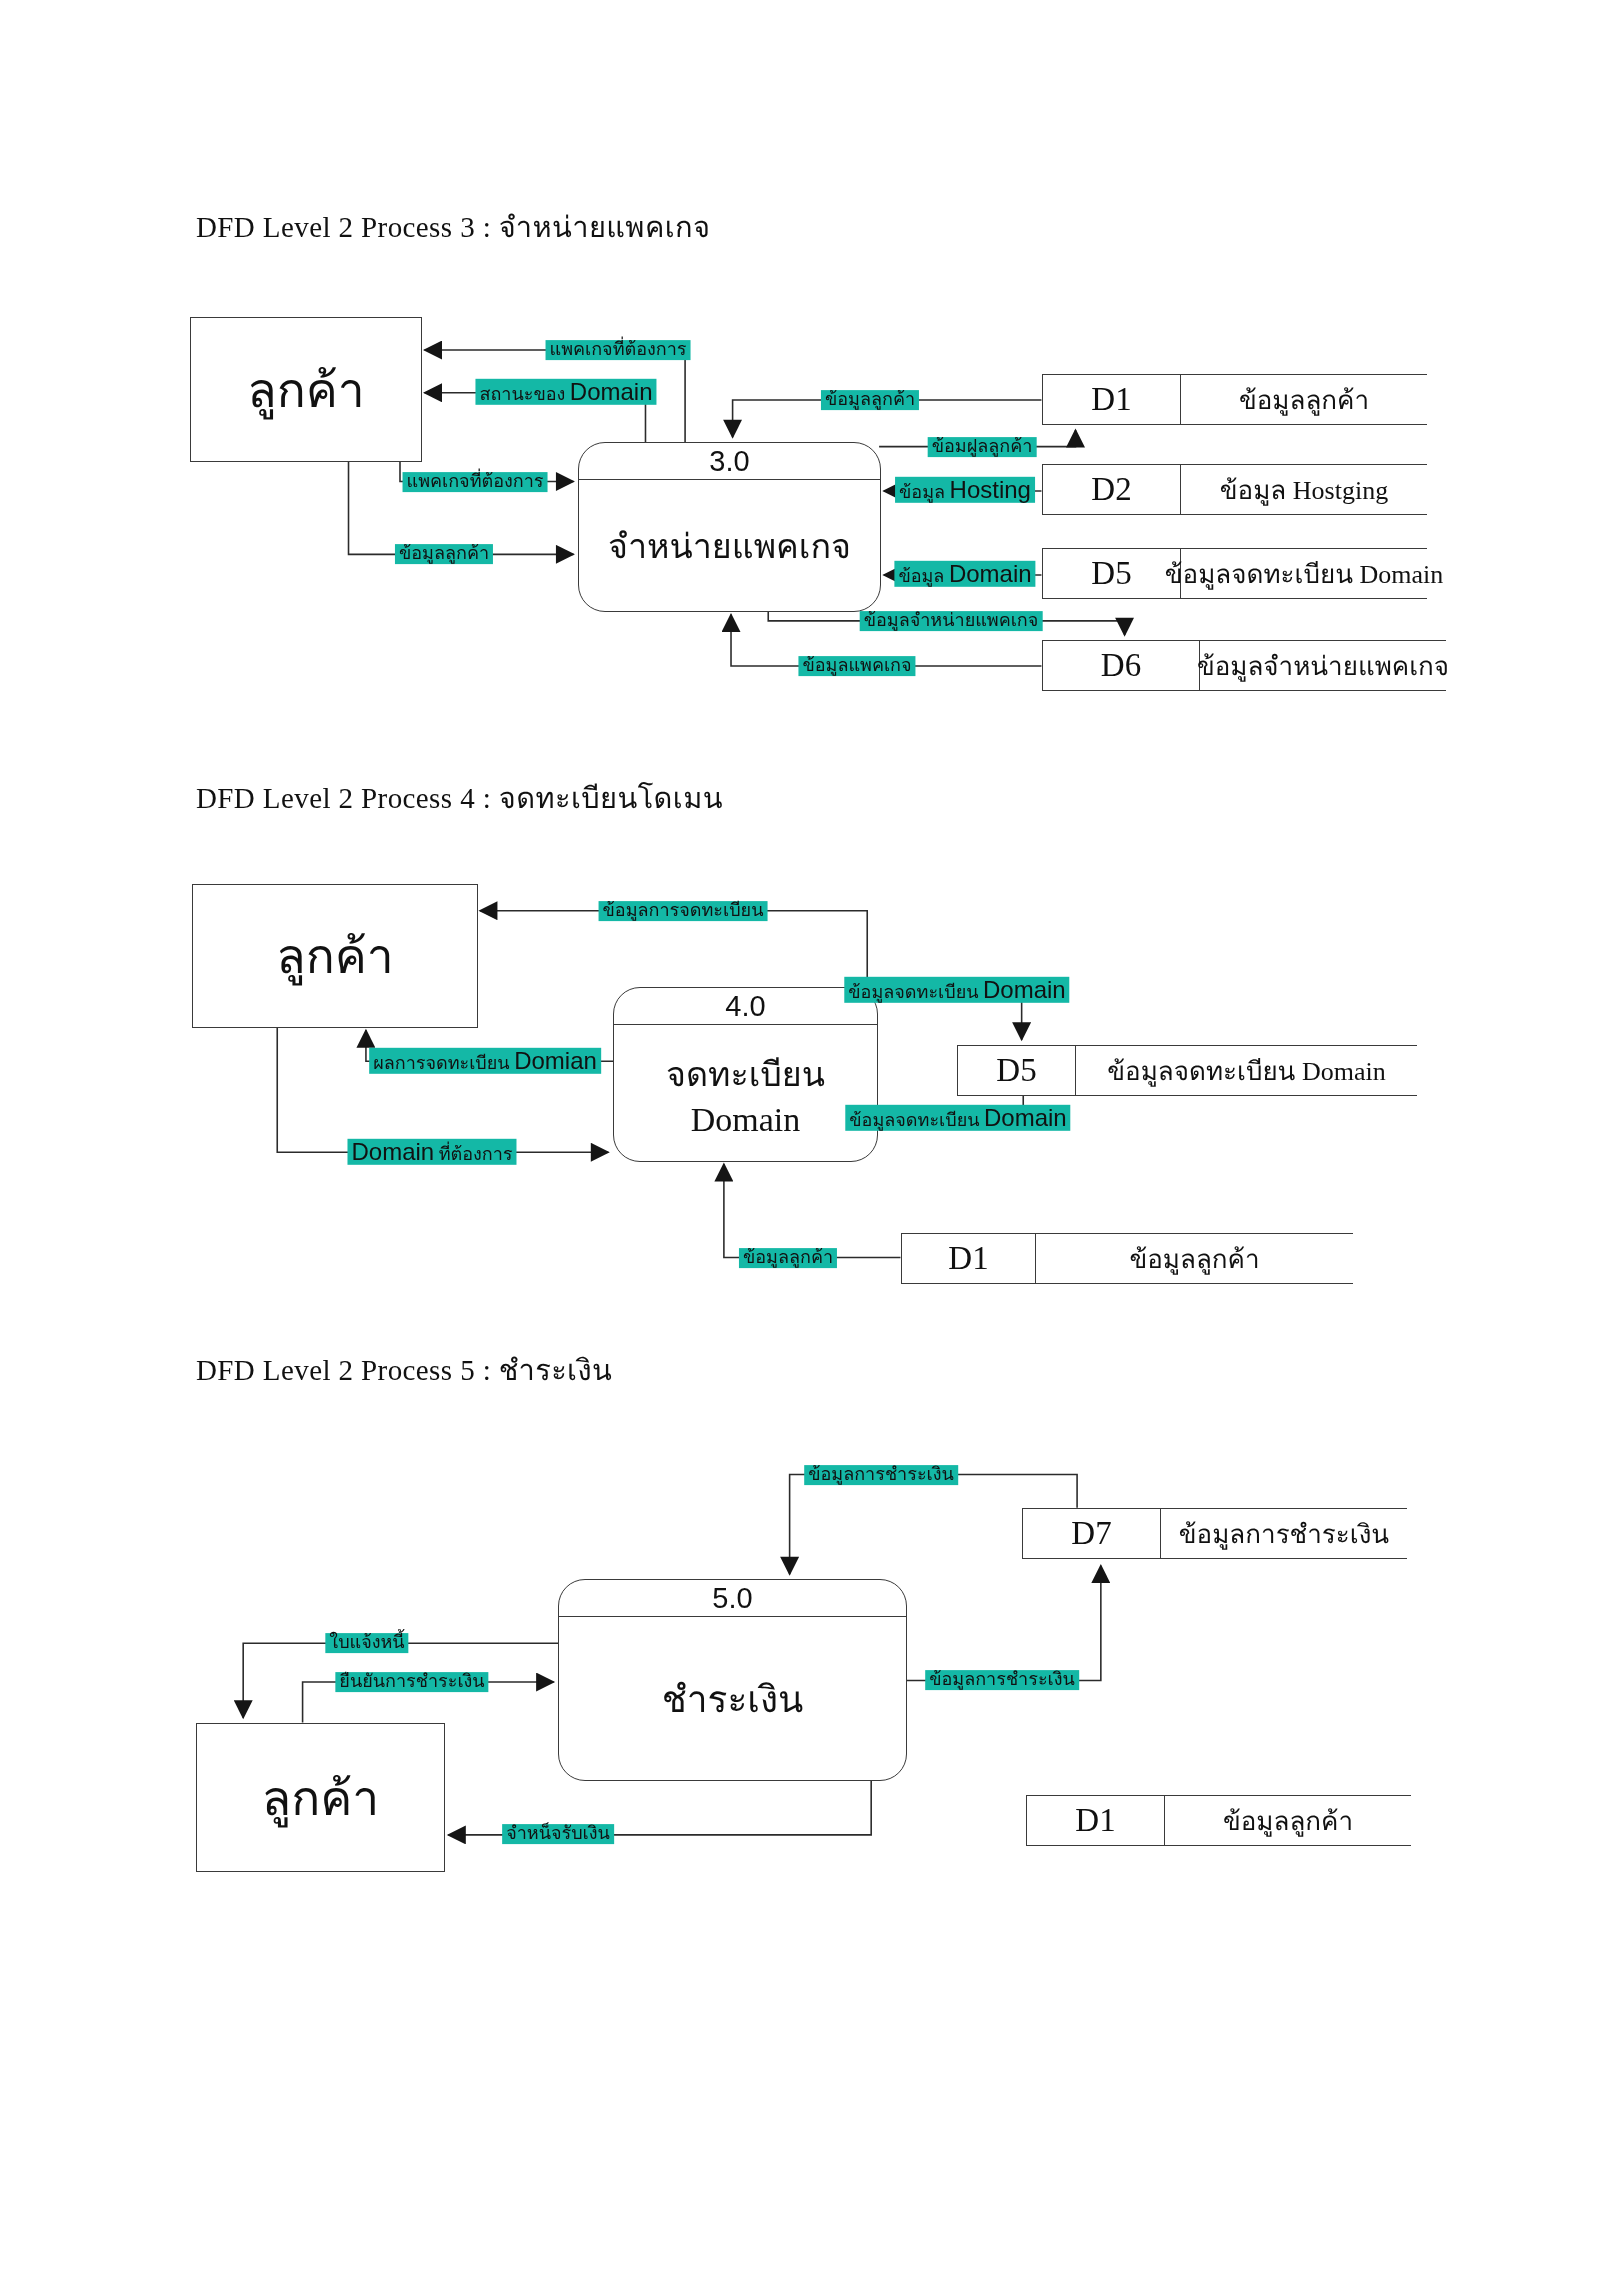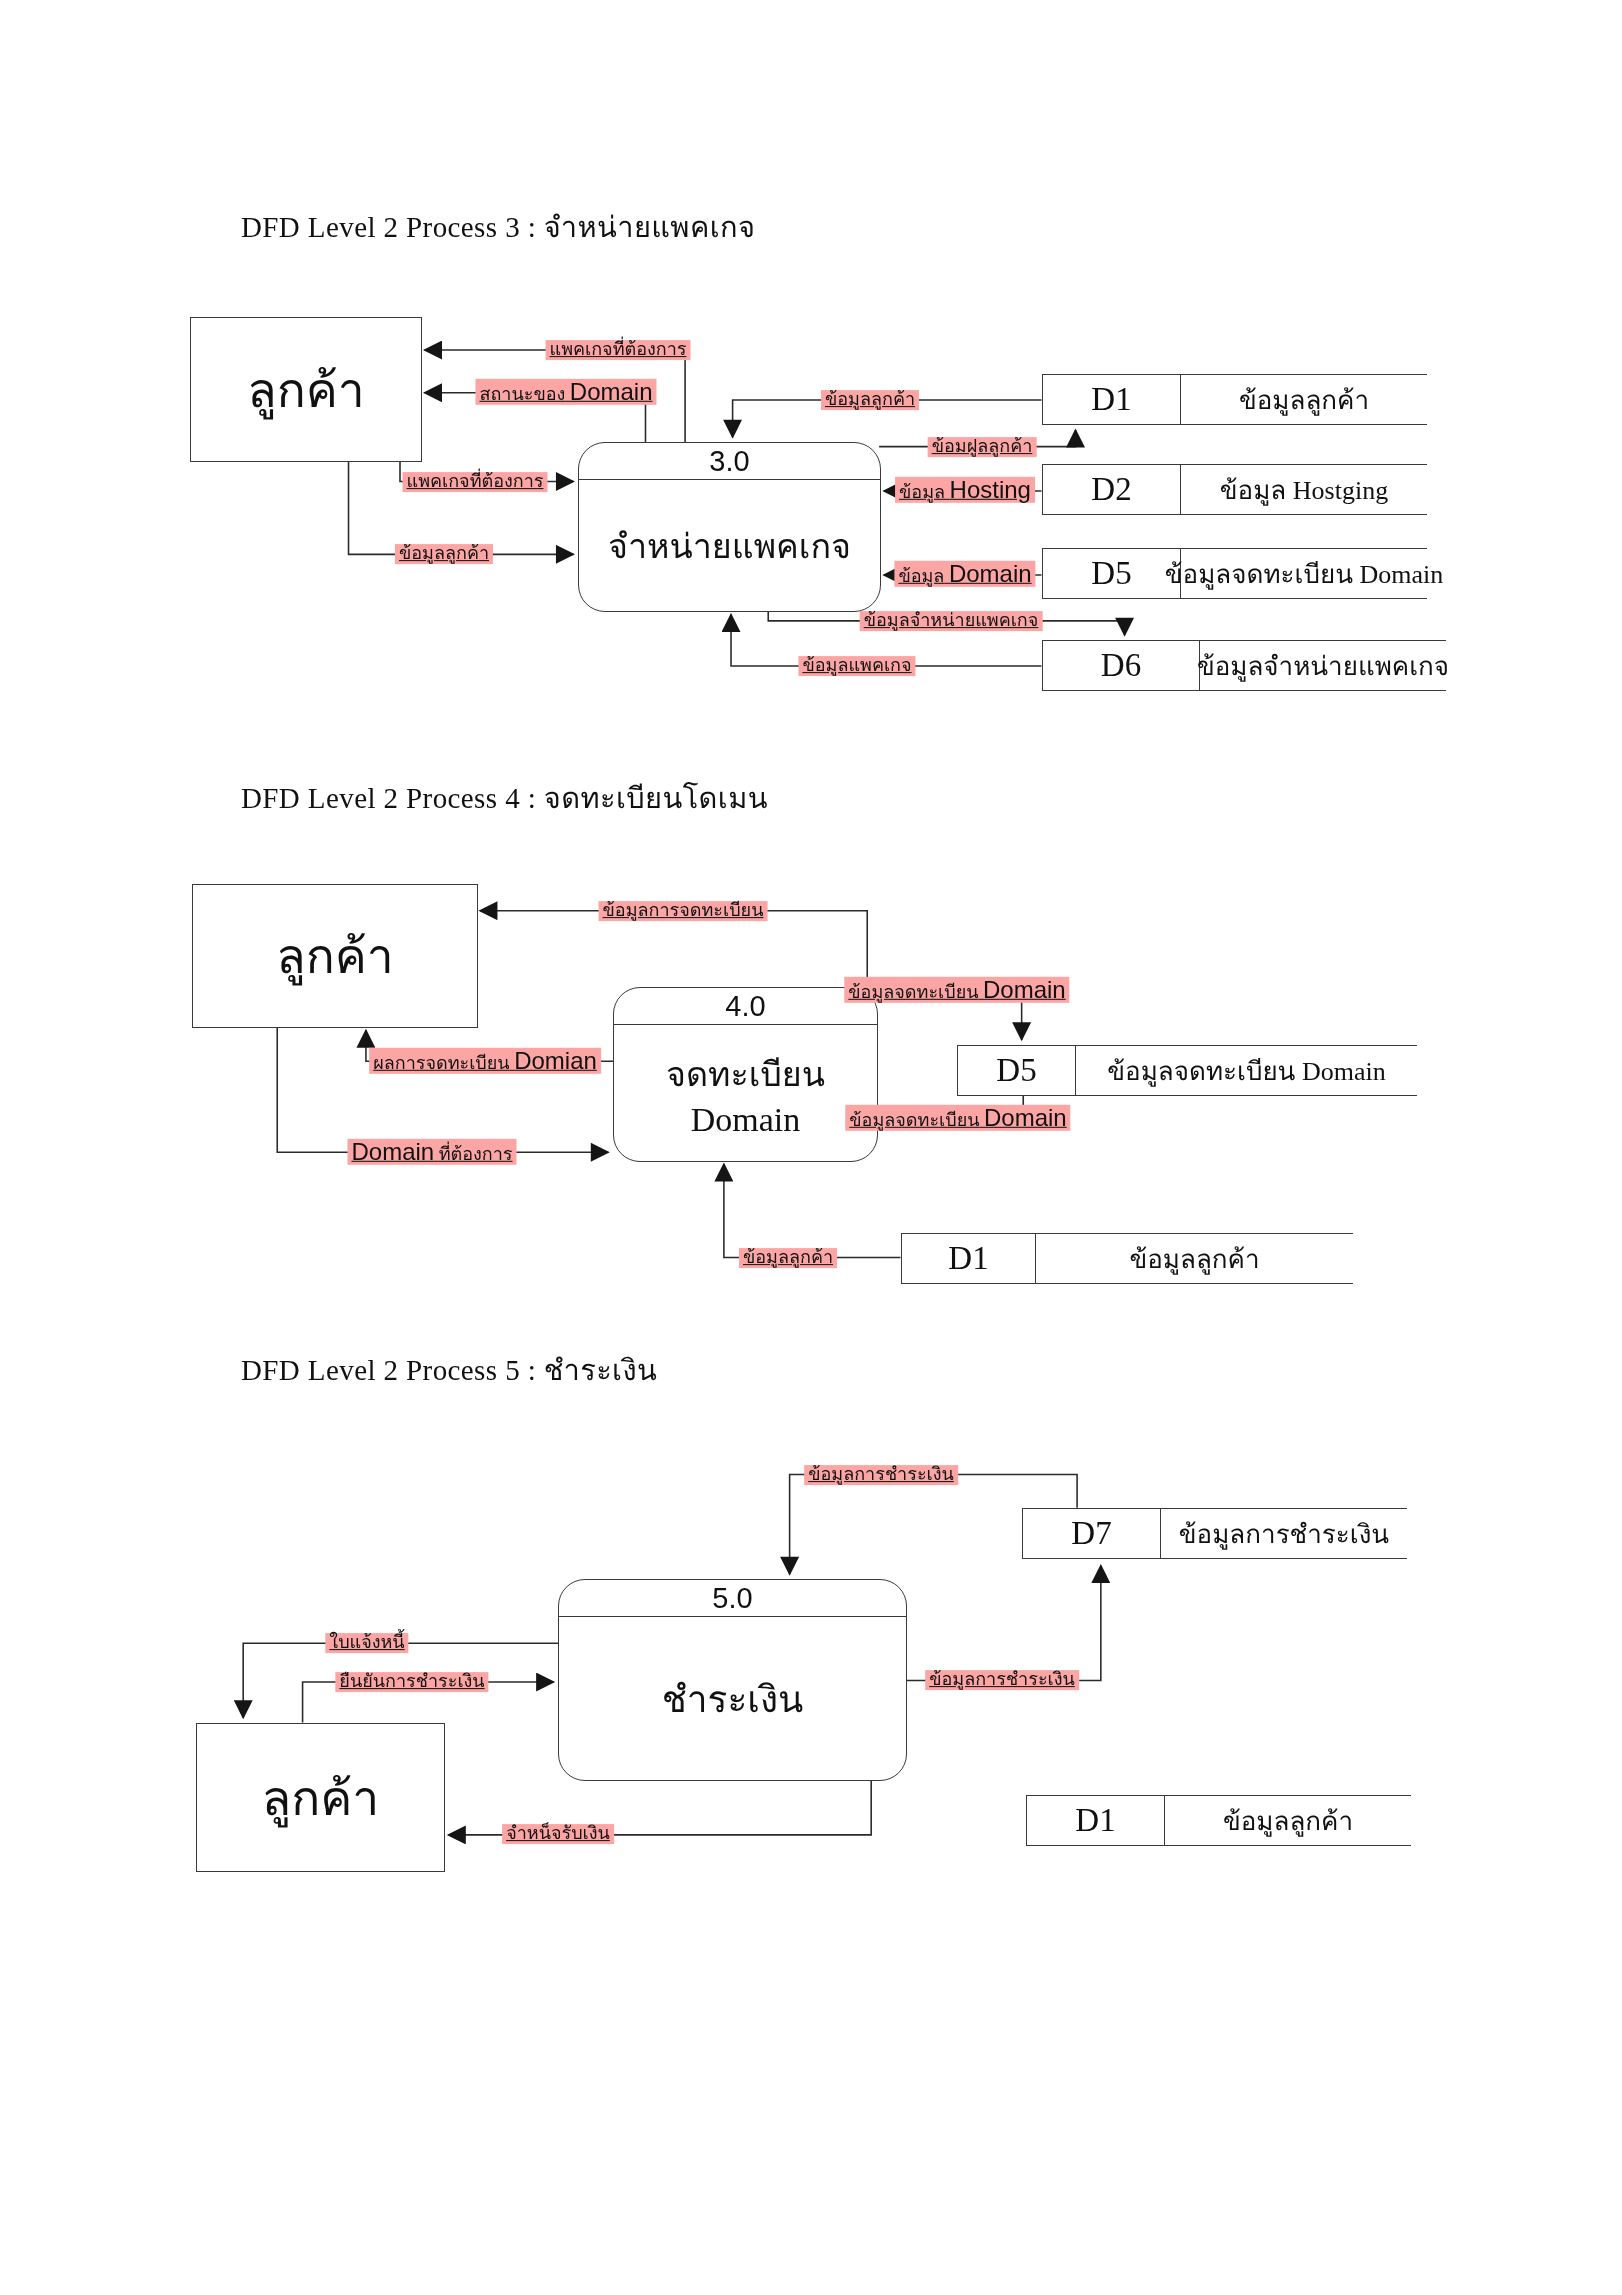--- a/index.html
+++ b/index.html
@@ -1,36 +1,36 @@
 <!DOCTYPE html>
 <html style="font-size:12.7px"><head>
 <meta charset="utf-8">
 <style>
   html,body{margin:0;padding:0;background:#e8e8e8;}
   #page{position:relative;width:1622px;height:2295px;background:#ffffff;overflow:hidden;
         font-family:"Liberation Serif","DejaVu Serif",serif;color:#111;}
   #wires{position:absolute;left:0;top:0;width:1622px;height:2295px;pointer-events:none;}
-  .dtitle{position:absolute;font-size:29px;white-space:nowrap;letter-spacing:0.4px;margin-left:45px;}
+  .dtitle{position:absolute;font-size:29px;white-space:nowrap;letter-spacing:0.4px;}
   .entity{position:absolute;border:1.6px solid #3a3a3a;background:#fff;
           display:flex;align-items:center;justify-content:center;font-size:48px;}
   .process{position:absolute;border:1.6px solid #3a3a3a;border-radius:27px;background:#fff;
            display:flex;flex-direction:column;}
   .proc-num{height:36px;border-bottom:1.6px solid #3a3a3a;display:flex;align-items:center;
             justify-content:center;font-family:"Liberation Sans","DejaVu Sans",sans-serif;
             font-size:29px;}
   .proc-name{flex:1;display:flex;align-items:center;justify-content:center;
              font-size:34px;text-align:center;padding:0 8px;}
   .store{position:absolute;display:flex;height:51px;background:#fff;text-align:center;}
   .store-id{border:1.6px solid #3a3a3a;display:flex;align-items:center;justify-content:center;
             font-size:33px;box-sizing:border-box;}
   .store-name{border-top:1.6px solid #3a3a3a;border-bottom:1.6px solid #3a3a3a;
               display:flex;align-items:center;justify-content:center;font-size:26px;
               box-sizing:border-box;white-space:nowrap;}
-  .flabel{position:absolute;transform:translate(-50%,-50%);background:#fca5a5;
-          padding:0 4px;font-size:18px;white-space:nowrap;line-height:1.1;text-decoration:underline;}
+  .flabel{position:absolute;transform:translate(-50%,-50%);background:#14b8a6;
+          padding:0 4px;font-size:18px;white-space:nowrap;line-height:1.1;}
   .flabel .en{font-family:"Liberation Sans","DejaVu Sans",sans-serif;font-size:24px;}
 </style>
 </head>
 <body>
 
 <div id="page">
 
   <svg id="wires" viewBox="0 0 2048 2898" xmlns="http://www.w3.org/2000/svg">
     <defs>
       <marker id="arr" viewBox="0 0 10 10" refX="9.2" refY="5" markerWidth="16" markerHeight="12" orient="auto-start-reverse">

